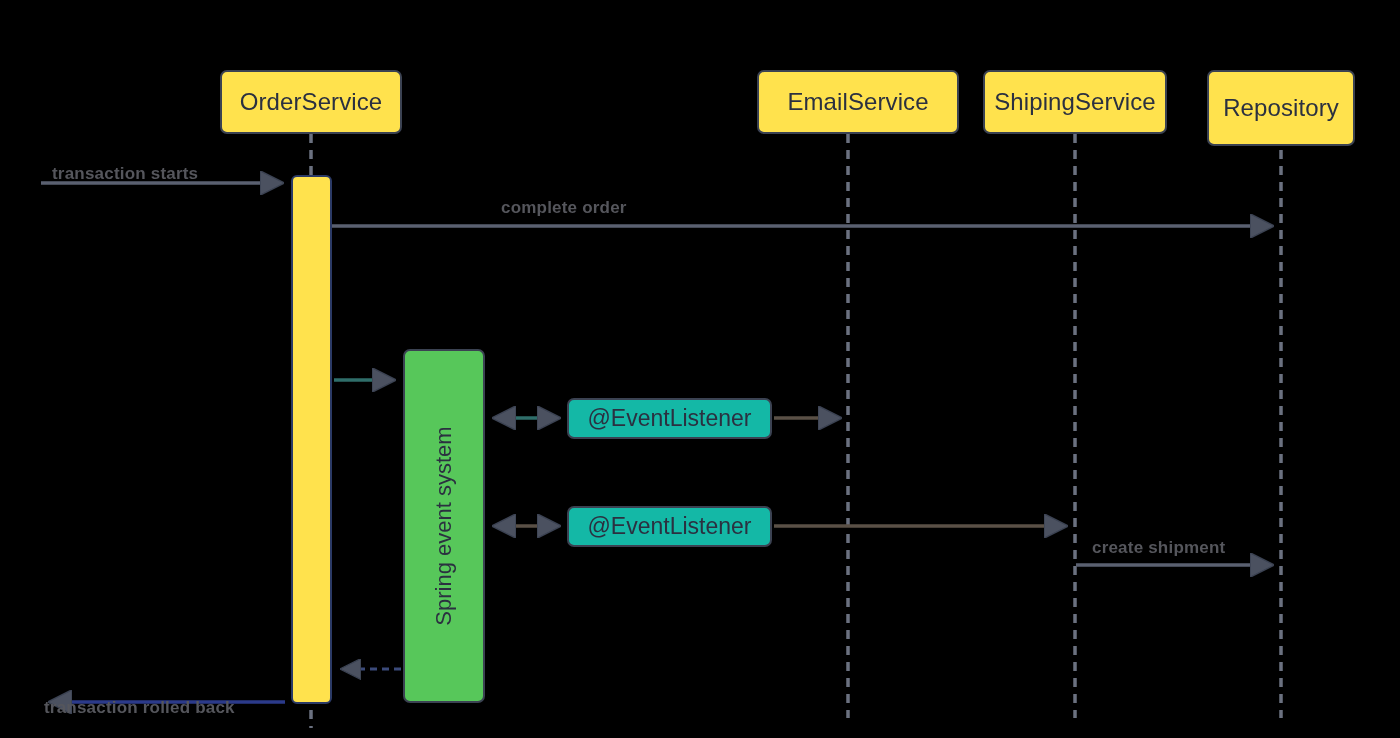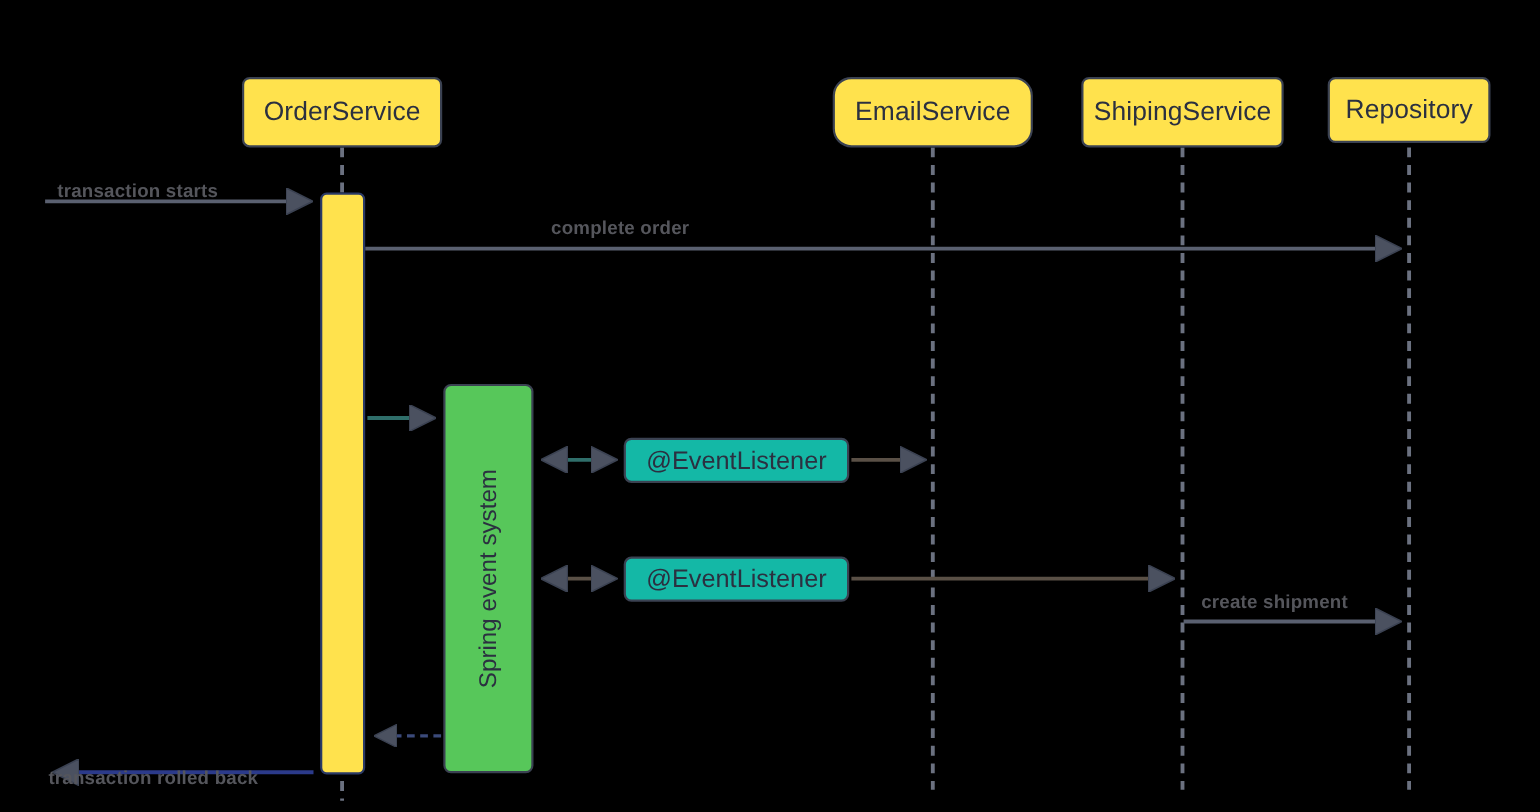--- a/index.html
+++ b/index.html
@@ -117,29 +117,29 @@
       <line x1="285" y1="674" x2="50" y2="674" stroke="#2b3a8a" stroke-width="3.5" marker-end="url(#arrowEnd)"></line>
     </g>
   </svg>
 
   <div class="activation-bar" style="left:291px; top:147px; width:41px; height:529px;"></div>
 
   <div class="participant-box" style="left:220px; top:42px; width:182px; height:64px;">
     <span>OrderService</span>
   </div>
 
-  <div class="participant-box" style="left:757px; top:42px; width:182px; height:64px;border-radius:17px;">
+  <div class="participant-box" style="left:757px; top:42px; width:202px; height:64px;">
     <span>EmailService</span>
   </div>
 
   <div class="participant-box" style="left:983px; top:42px; width:184px; height:64px;">
     <span>ShipingService</span>
   </div>
 
-  <div class="participant-box" style="left:1207px; top:42px; width:148px; height:60px;">
+  <div class="participant-box" style="left:1207px; top:42px; width:148px; height:76px;">
     <span>Repository</span>
   </div>
 
   <div class="green-box" style="left:403px; top:321px; width:82px; height:354px;">
     <span class="vlabel">Spring event system</span>
   </div>
 
   <div class="listener-box" style="left:567px; top:370px; width:205px; height:41px;">
     <span>@EventListener</span>
   </div>

